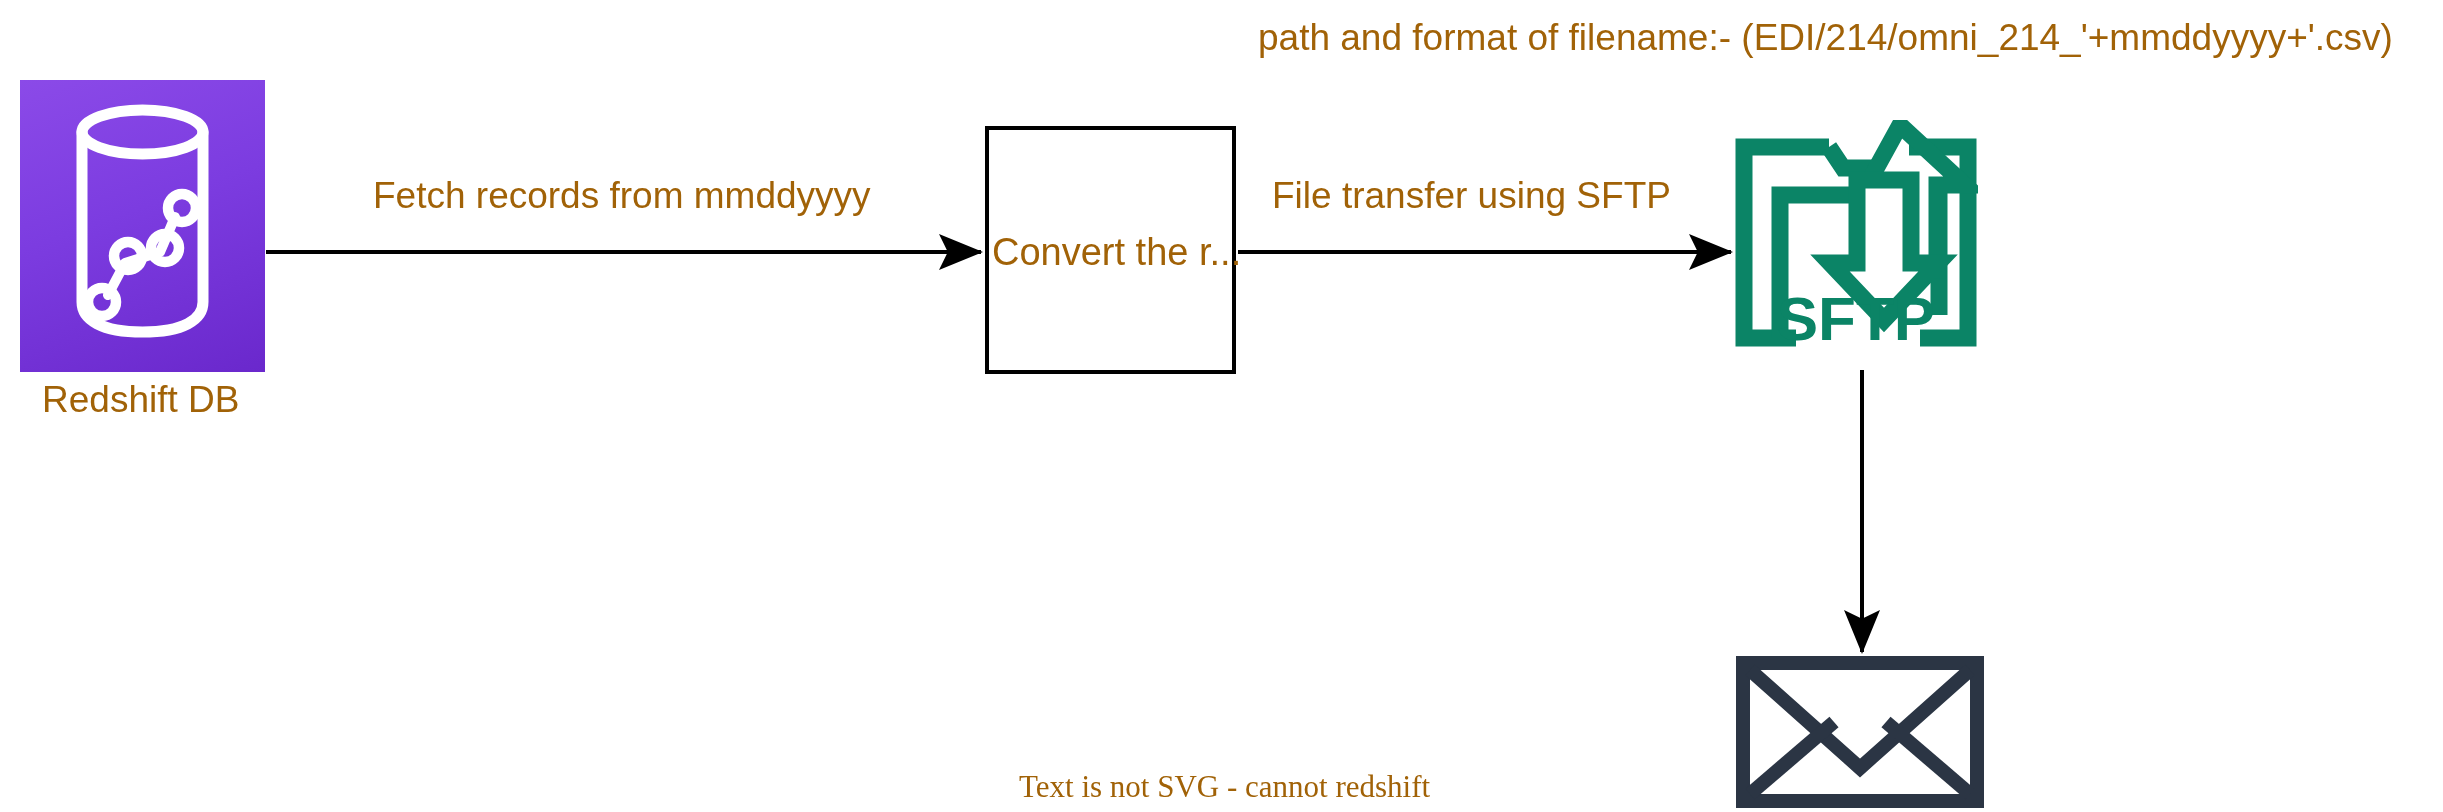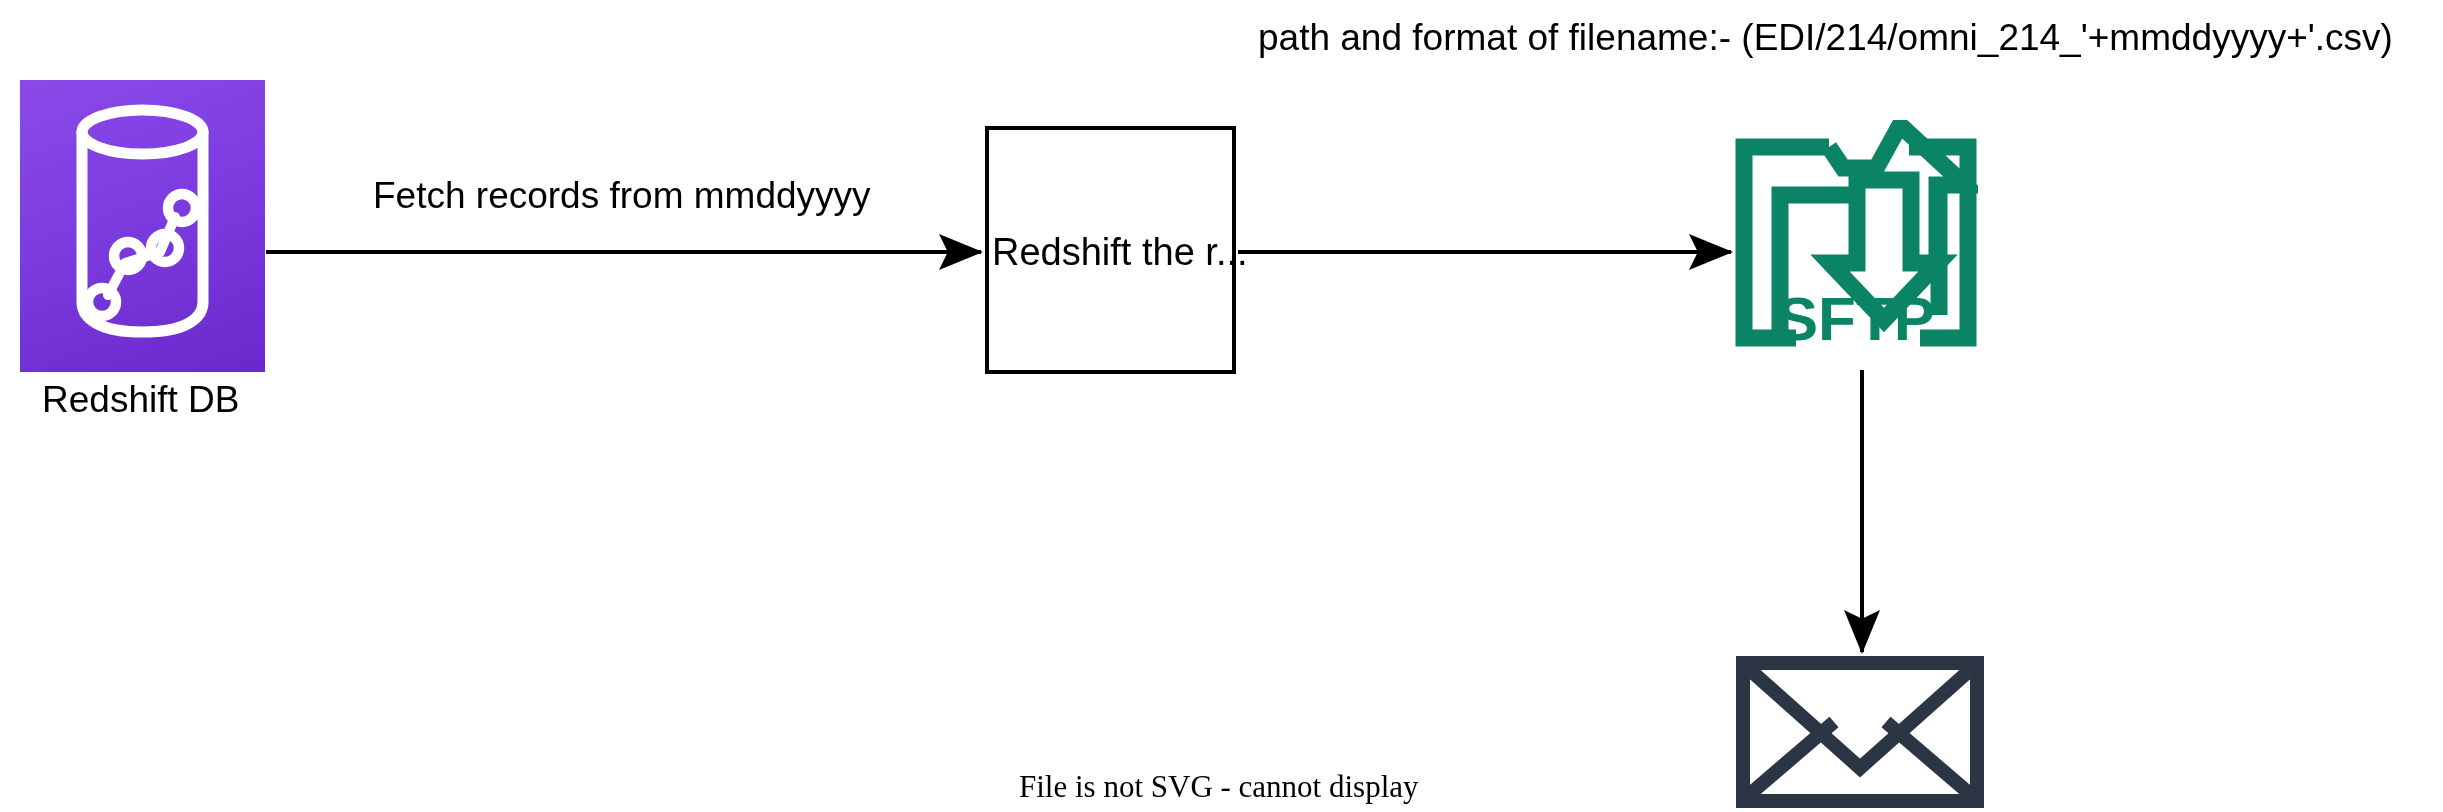--- a/index.html
+++ b/index.html
@@ -16,21 +16,21 @@
     width: 2443px;
     height: 812px;
     background: #ffffff;
     overflow: hidden;
   }
   .abs { position: absolute; }
 
   
   .txt {
     position: absolute;
-    color: #000000;
+    color: #a16207;
     font-family: "Liberation Sans", sans-serif;
     white-space: nowrap;
     line-height: 1.1;
   }
   #filename-note {
     left: 1258px;
     top: 18px;
     font-size: 37px;
   }
   #edge-label-fetch {
@@ -151,24 +151,25 @@
         <circle cx="82" cy="222" r="14"></circle>
         <circle cx="108" cy="176" r="14"></circle>
         <circle cx="145" cy="168" r="14"></circle>
         <circle cx="162" cy="128" r="14"></circle>
       </g>
     </svg>
   </div>
   <div class="txt" id="redshift-caption">Redshift DB</div>
 
   <div class="abs" id="convert-box"></div>
-  <div class="txt" id="convert-box-label">Redshift the r...</div>
+  <div class="txt" id="convert-box-label">Convert the r...</div>
 
   <div class="txt" id="edge-label-fetch">Fetch records from mmddyyyy</div>
 
+  <div class="txt" id="edge-label-transfer">File transfer using SFTP</div>
 
 
   <div class="abs" id="sftp-icon">
     <svg viewBox="0 0 244 254" xmlns="http://www.w3.org/2000/svg" aria-hidden="true">
       <g fill="none" stroke="#0b8466" stroke-width="17" stroke-linecap="butt" stroke-linejoin="miter">
 
         <path d="M95 27 L10 27 L10 218 L62 218"></path>
 
         <path d="M95 27 L109 48 L146 48"></path>
 
@@ -189,15 +190,15 @@
 
   <div class="abs" id="email-icon">
     <svg viewBox="0 0 248 152" xmlns="http://www.w3.org/2000/svg" aria-hidden="true">
       <rect x="7" y="7" width="234" height="138" fill="#ffffff" stroke="#2b3544" stroke-width="14"></rect>
       <path d="M14 14 L124 112 L234 14" fill="none" stroke="#2b3544" stroke-width="14" stroke-linejoin="miter"></path>
       <path d="M14 138 L98 66" fill="none" stroke="#2b3544" stroke-width="14"></path>
       <path d="M234 138 L150 66" fill="none" stroke="#2b3544" stroke-width="14"></path>
     </svg>
   </div>
 
-  <div class="txt" id="svg-warning">File is not SVG - cannot display</div>
+  <div class="txt" id="svg-warning">Text is not SVG - cannot redshift</div>
 
 </div>
 
 </body></html>

